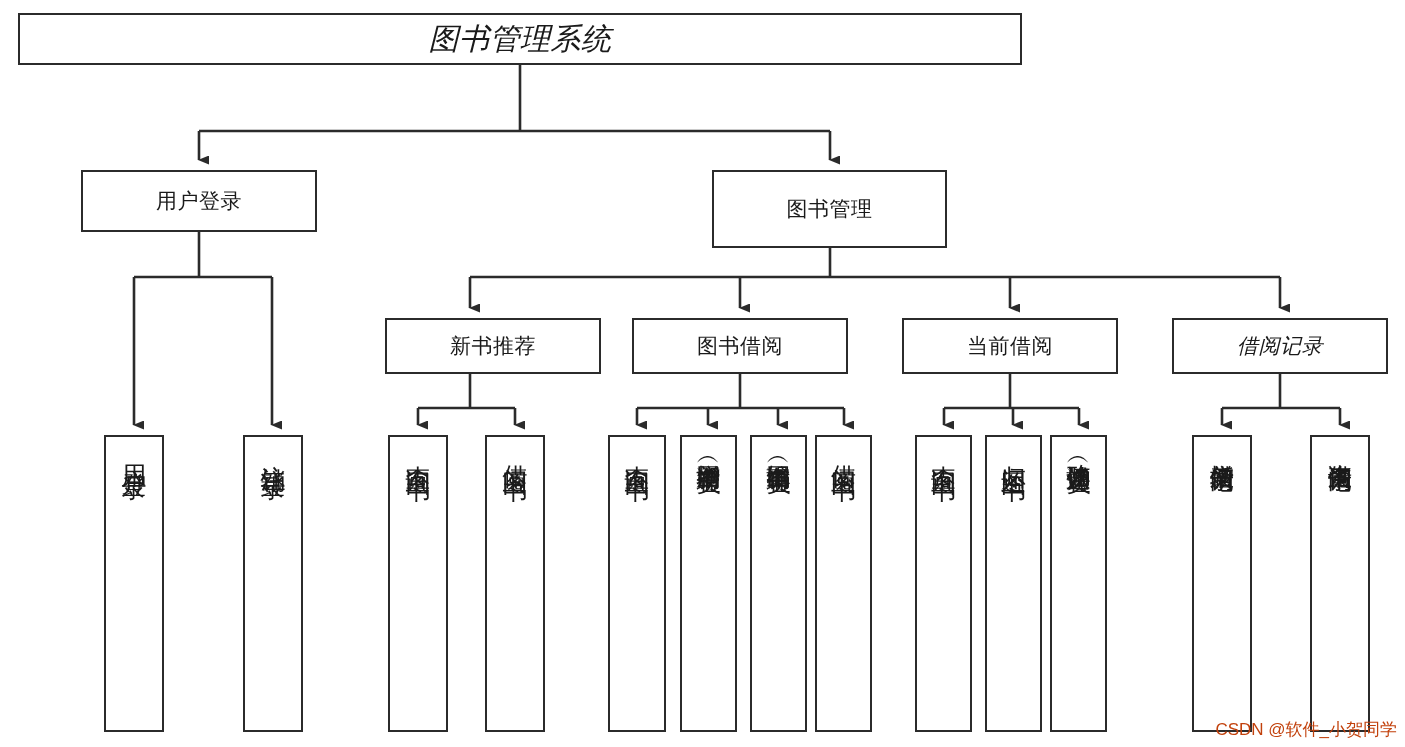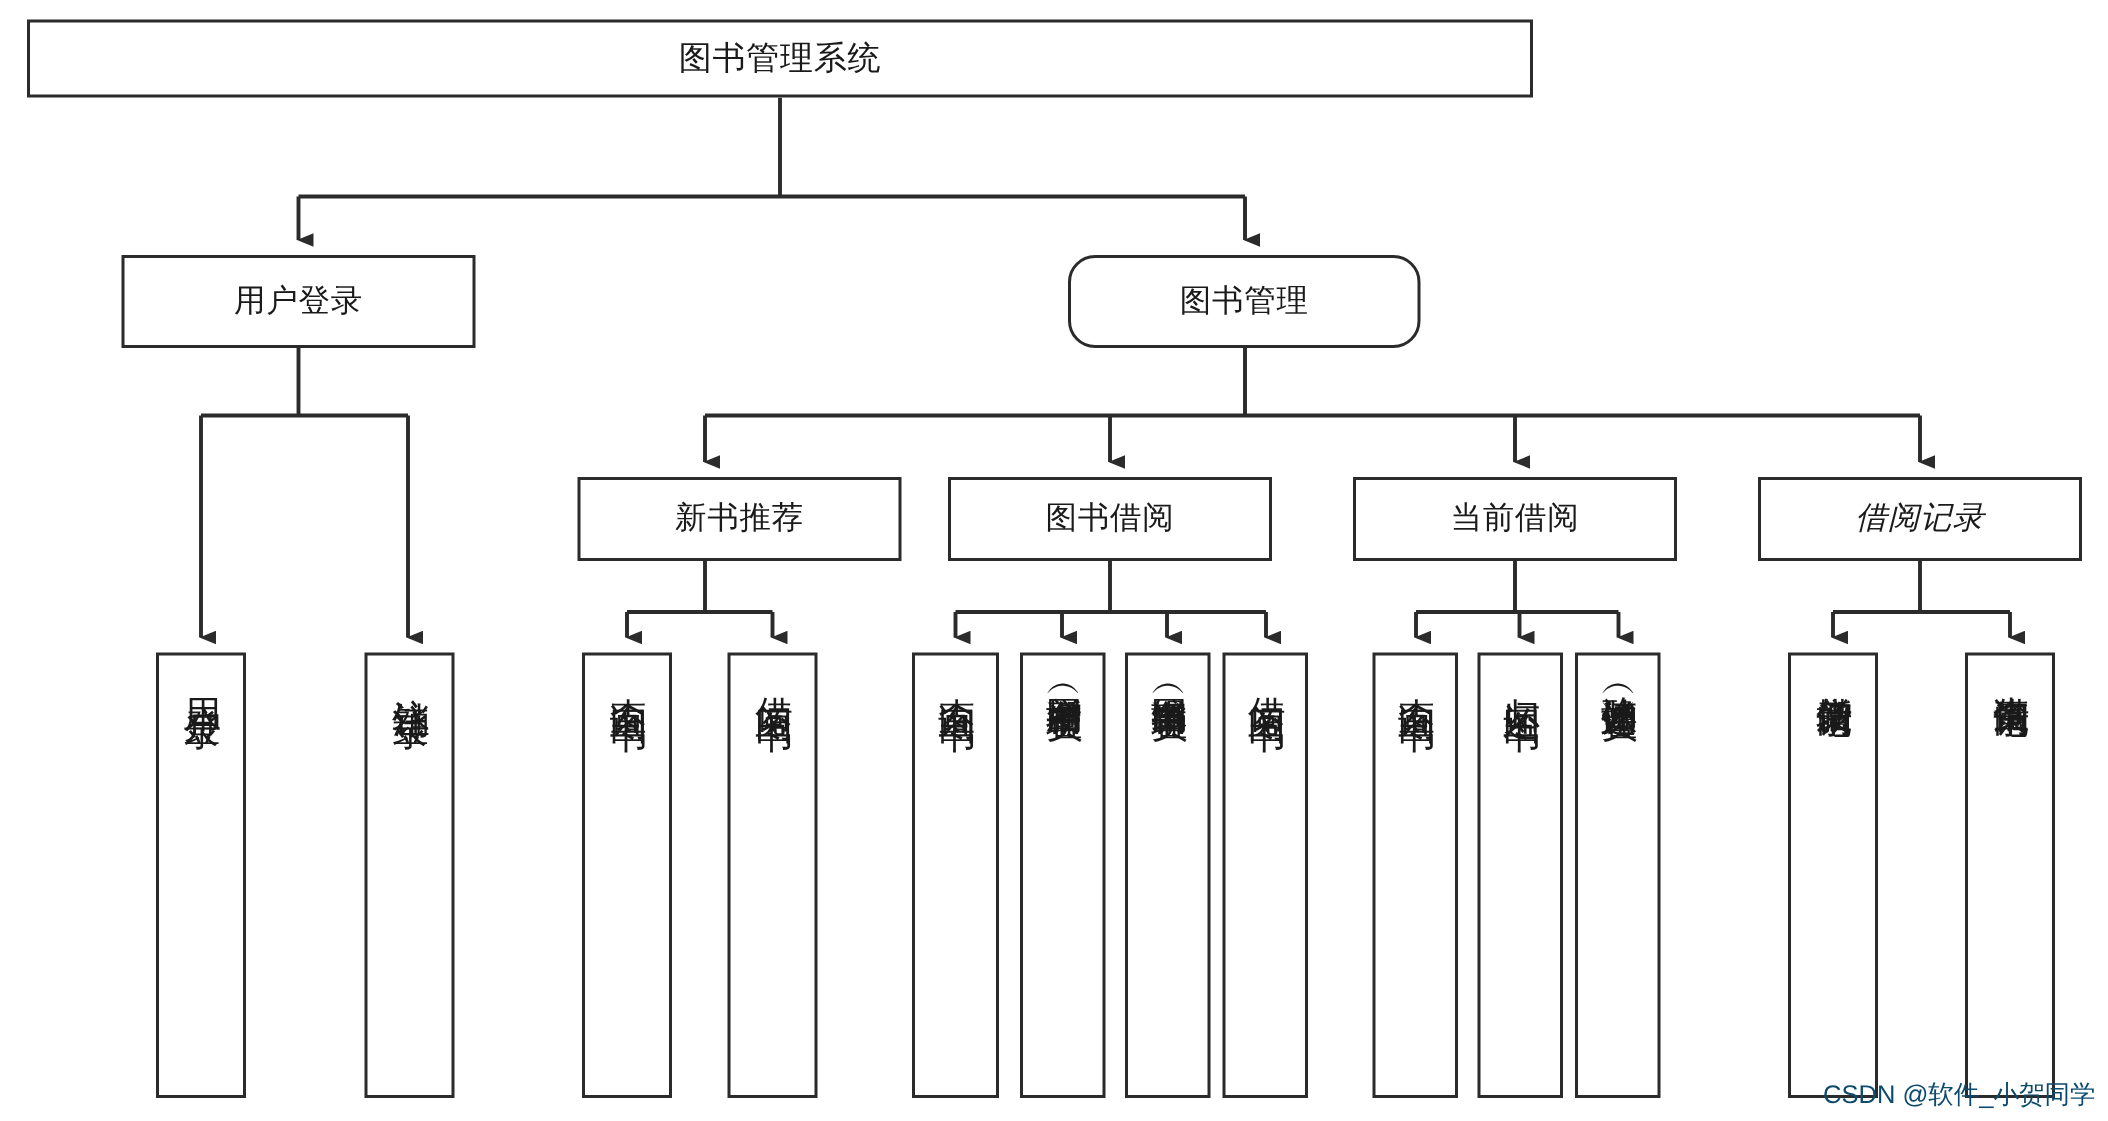--- a/index.html
+++ b/index.html
@@ -41,21 +41,22 @@
     text-align: center;
     line-height: 1.15;
   }
   
   .node.horiz .lbl {
     font-size: 21px;
     letter-spacing: 0.5px;
     white-space: nowrap;
   }
   .node.root .lbl {
-    font-size: 22px;
+    font-size: 30px;
+    font-style: italic;
   }
   
   .node.vert {
     align-items: flex-start;
     justify-content: center;
     padding-top: 8px;
   }
   .node.vert .lbl {
     writing-mode: vertical-rl;
     text-orientation: upright;
@@ -66,21 +67,21 @@
   }
   .node.vert.long .lbl {
     font-size: 24px;
     letter-spacing: 1px;
   }
   .watermark {
     position: absolute;
     right: 8px;
     bottom: 6px;
     font-size: 17px;
-    color: #0c4a6e;
+    color: #c2410c;
     white-space: nowrap;
     z-index: 5;
   }
 </style>
 </head>
 <body>
 
 <div id="canvas">
 
   <svg class="wires" viewBox="0 0 1405 747" xmlns="http://www.w3.org/2000/svg">
@@ -133,21 +134,21 @@
     </g>
   </svg>
 
   <div class="node horiz root" style="left:18px;top:13px;width:1004px;height:52px;">
     <span class="lbl">图书管理系统</span>
   </div>
 
   <div class="node horiz" style="left:81px;top:170px;width:236px;height:62px;">
     <span class="lbl">用户登录</span>
   </div>
-  <div class="node horiz" style="left:712px;top:170px;width:235px;height:62px;border-radius:18px;">
+  <div class="node horiz" style="left:712px;top:170px;width:235px;height:78px;">
     <span class="lbl">图书管理</span>
   </div>
 
   <div class="node horiz" style="left:362px;top:318px;width:216px;height:56px;margin-left:23px;">
     <span class="lbl">新书推荐</span>
   </div>
   <div class="node horiz" style="left:632px;top:318px;width:216px;height:56px;">
     <span class="lbl">图书借阅</span>
   </div>
   <div class="node horiz" style="left:902px;top:318px;width:216px;height:56px;">

